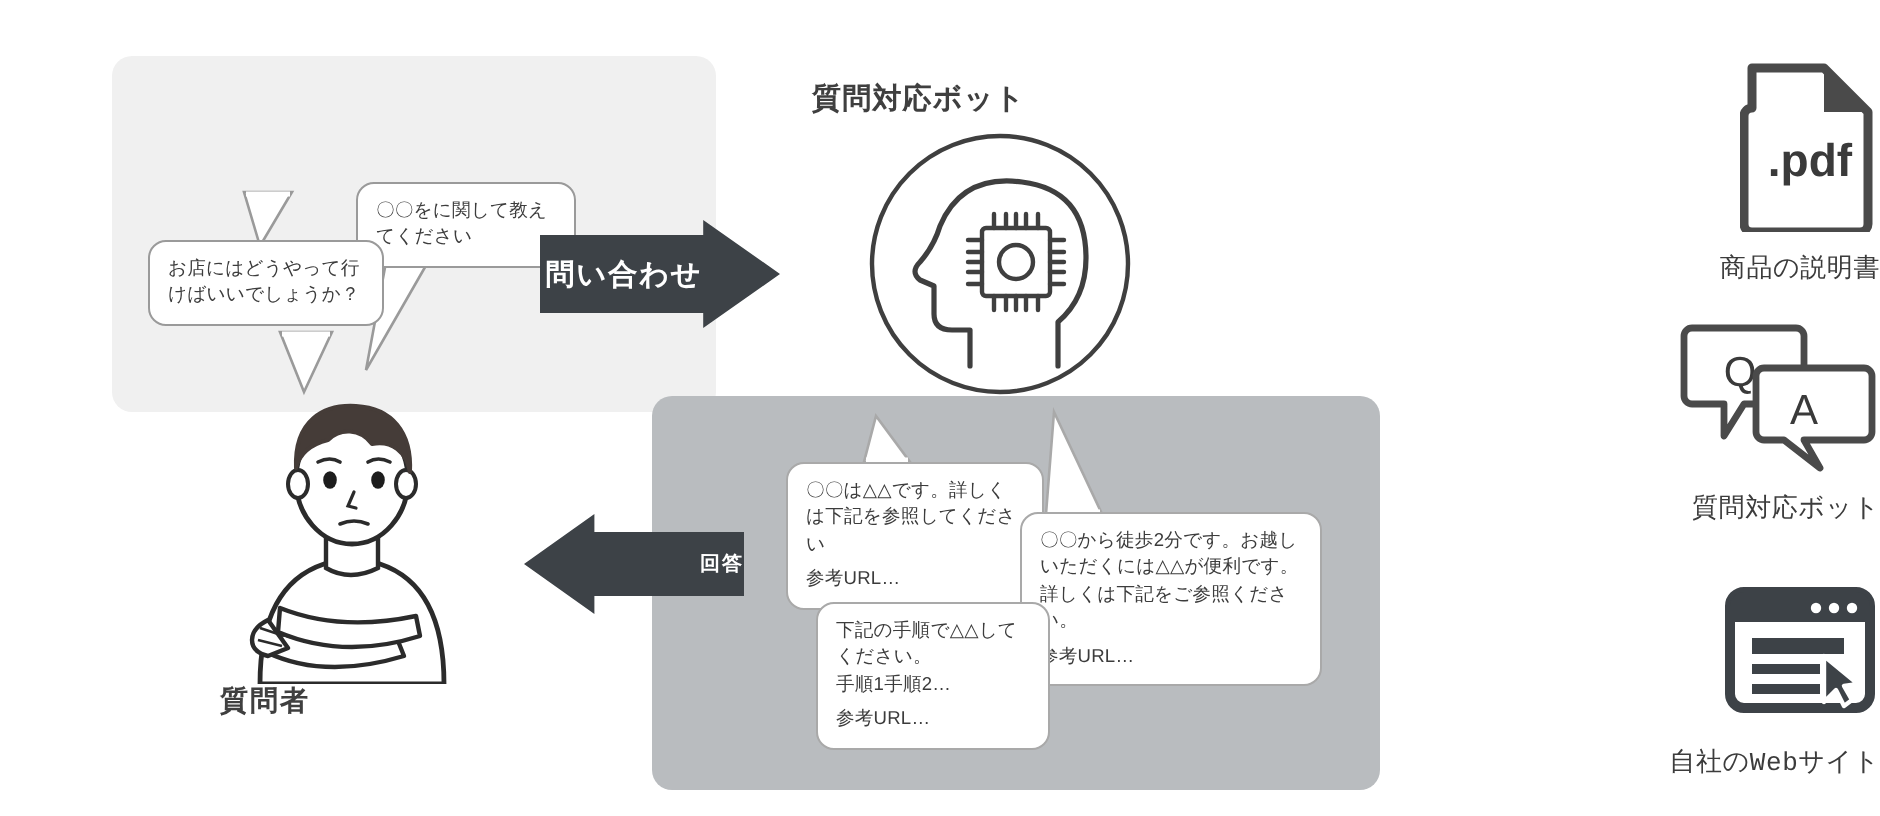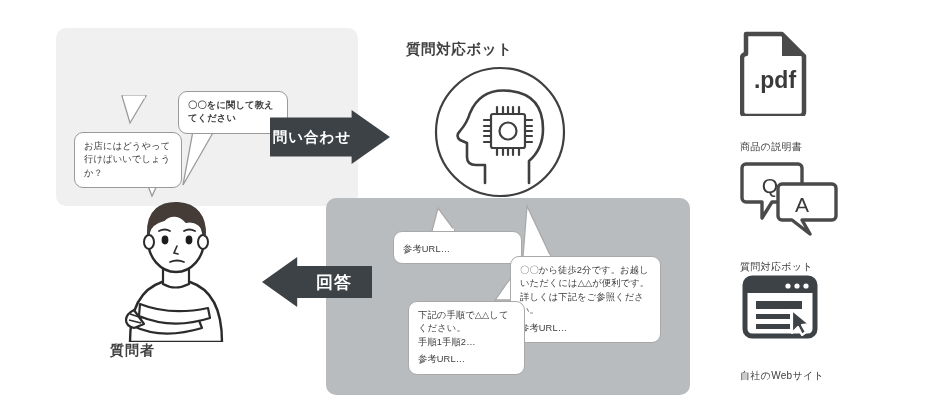--- a/index.html
+++ b/index.html
@@ -50,22 +50,22 @@
     font-size: 9.3px;
     line-height: 1.45;
     color: #3c3c3c;
     letter-spacing: 0.1px;
   }
   .bubble p { margin: 0; }
   .bubble p.gap { margin-top: 4px; }
 
   
   .q1 { left: 74px;  top: 43px;  width: 126px; }
-  .q2 { left: 178px; top: 91px;  width: 110px; font-weight: bold; }
-  .q3 { left: 74px;  top: 132px; width: 108px; }
+  .q2 { left: 178px; top: 91px;  width: 110px; }
+  .q3 { left: 74px;  top: 120px; width: 118px; }
 
   
   .a1 { left: 393px; top: 231px; width: 129px; border-color:#a9a9a9; }
   .a2 { left: 510px; top: 256px; width: 151px; border-color:#a9a9a9; }
   .a3 { left: 408px; top: 301px; width: 117px; border-color:#a9a9a9; }
 
   
   .arrow {
     position: absolute;
     display: flex;
@@ -91,24 +91,25 @@
     width: 110px; height: 50px;
     font-size: 14.5px;
     clip-path: polygon(0 18%, 68% 18%, 68% 0, 100% 50%, 68% 100%, 68% 82%, 0 82%);
     padding-right: 34px;
     box-sizing: border-box;
   }
   .arrow-answer {
     left: 262px; top: 257px;
     width: 110px; height: 50px;
     background: #3d4247;
-    font-size: 17px;
+    font-size: 10px;
     clip-path: polygon(0 50%, 32% 0, 32% 18%, 100% 18%, 100% 82%, 32% 82%, 32% 100%);
     padding-left: 34px;
     box-sizing: border-box;
+    justify-content: flex-end;
   }
 
   
   .bot-label {
     position: absolute;
     left: 406px; top: 40px;
     width: 200px;
     text-align: left;
     font-size: 14.5px;
     font-weight: bold;
@@ -134,32 +135,32 @@
     text-align: left;
     font-size: 14px;
     font-weight: bold;
     color: #3f3f3f;
     letter-spacing: 1px;
   }
 
   
   .source {
     position: absolute;
-    text-align: left;
+    text-align: right;
   }
   .source-label {
-    font-size: 10px;
+    font-size: 13px;
     color: #3c3c3c;
     letter-spacing: 0.3px;
-    margin-top: 20px;
+    margin-top: 4px;
     white-space: nowrap;
   }
   .src-pdf     { left: 740px; top: 30px;  width: 200px; }
   .src-qa      { left: 740px; top: 158px; width: 200px; }
-  .src-web     { left: 740px; top: 273px; width: 200px; }
+  .src-web     { left: 740px; top: 291px; width: 200px; font-family: Liberation Mono, monospace; }
 </style>
 </head>
 <body>
 
 <div id="canvas">
 
   <div class="panel-light"></div>
 
   <div class="panel-gray"></div>
 
@@ -261,20 +262,21 @@
       <line x1="51" y1="77" x2="58" y2="77"></line>
       <line x1="92" y1="55" x2="99" y2="55"></line>
       <line x1="92" y1="61" x2="99" y2="61"></line>
       <line x1="92" y1="66" x2="99" y2="66"></line>
       <line x1="92" y1="71" x2="99" y2="71"></line>
       <line x1="92" y1="77" x2="99" y2="77"></line>
     </g>
   </svg>
 
   <div class="bubble a1">
+    <p>〇〇は△△です。詳しくは下記を参照してください</p>
     <p class="gap">参考URL…</p>
   </div>
 
   <div class="bubble a2">
     <p>〇〇から徒歩2分です。お越しいただくには△△が便利です。詳しくは下記をご参照ください。</p>
     <p class="gap">参考URL…</p>
   </div>
 
   <div class="bubble a3">
     <p>下記の手順で△△してください。</p>

